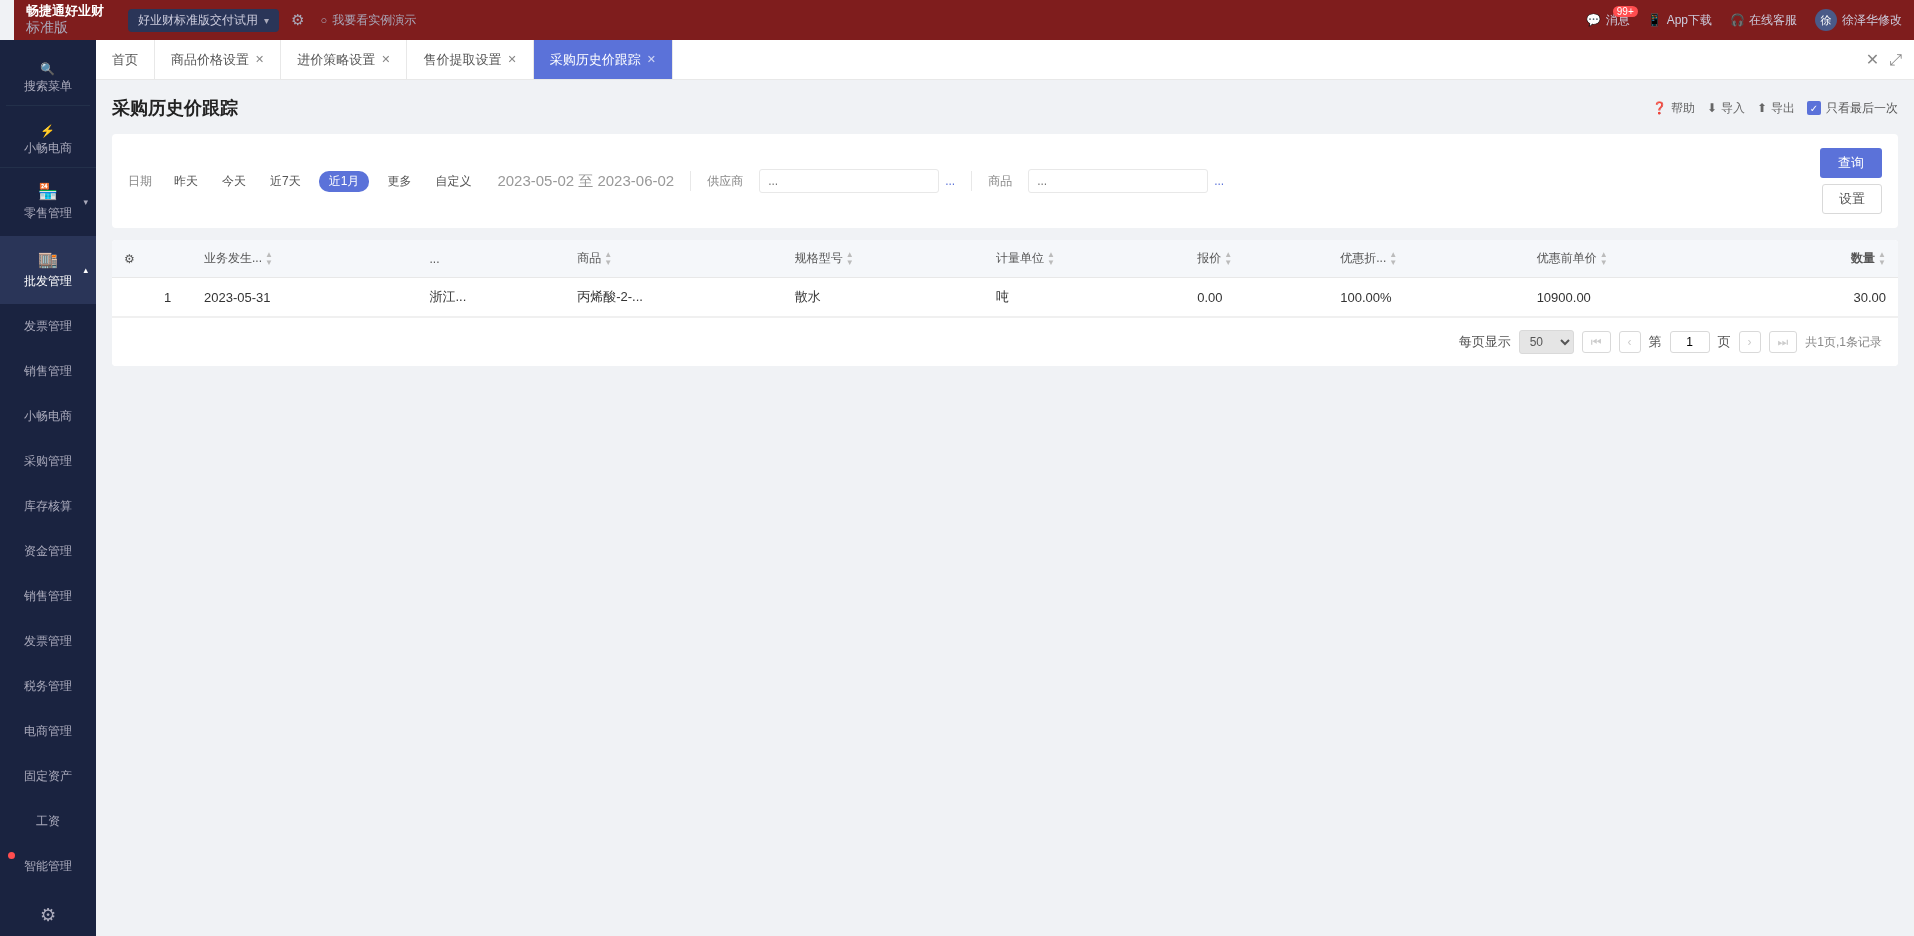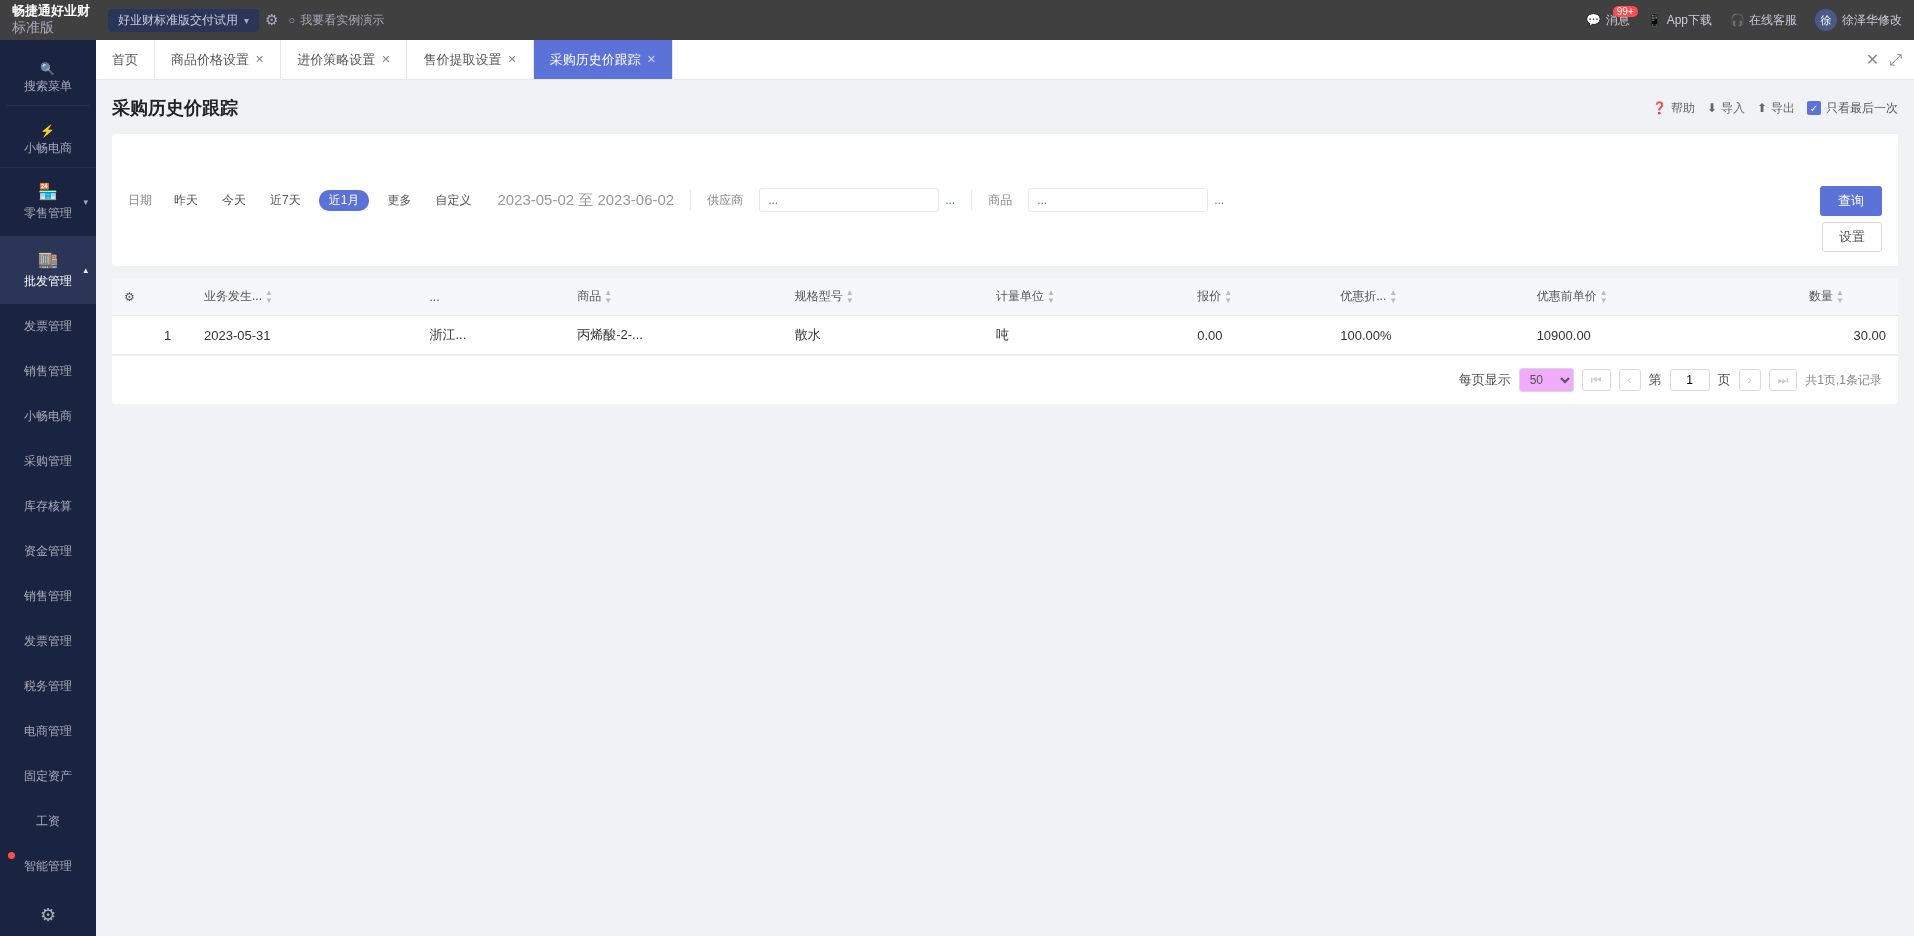--- a/index.html
+++ b/index.html
@@ -1,19 +1,19 @@
 <!DOCTYPE html>
 <html><head>
   <meta charset="utf-8">
   <style>
     * { box-sizing: border-box; margin: 0; padding: 0; }
     body { font-family: "Microsoft YaHei", "PingFang SC", Arial, sans-serif; font-size: 13px; background: #f0f2f5; color: #333; display: flex; flex-direction: column; height: 100vh; overflow: hidden; }
 
     
-    .top-bar { height: 40px; background: #404040; display: flex; align-items: center; padding: 0 12px; gap: 6px; flex-shrink: 0; }
+    .top-bar { height: 40px; background: #7f1d1d; display: flex; align-items: center; padding: 0 12px; gap: 12px; flex-shrink: 0; margin-left: 14px; }
     .logo-area { display: flex; flex-direction: column; align-items: flex-start; min-width: 90px; }
     .logo-title { color: #fff; font-size: 13px; font-weight: bold; line-height: 1.2; }
     .logo-sub { color: #aab; font-size: 14px; }
     .version-selector { display: flex; align-items: center; gap: 6px; background: #2a3558; border-radius: 4px; padding: 3px 10px; color: #ccd; font-size: 12px; cursor: pointer; }
     .version-selector .chevron { font-size: 10px; color: #aab; }
     .gear-btn { color: #aab; cursor: pointer; font-size: 15px; }
     .demo-link { display: flex; align-items: center; gap: 5px; color: #aab; font-size: 12px; cursor: pointer; margin-left: 4px; }
     .demo-link::before { content: "○"; font-size: 11px; }
     .top-right { margin-left: auto; display: flex; align-items: center; gap: 18px; }
     .top-icon-btn { display: flex; align-items: center; gap: 4px; color: #ccd; font-size: 12px; cursor: pointer; position: relative; }
@@ -65,34 +65,34 @@
     .date-options { display: flex; align-items: center; gap: 12px; }
     .date-btn { font-size: 12px; color: #555; cursor: pointer; padding: 2px 6px; border-radius: 10px; }
     .date-btn.active { background: #5b72d9; color: #fff; padding: 2px 10px; border-radius: 10px; }
     .date-range-text { font-size: 15px; color: #999; margin-left: 4px; }
     .filter-divider { width: 1px; height: 20px; background: #e8e8e8; }
     .filter-input-group { display: flex; align-items: center; gap: 6px; }
     .filter-input { border: 1px solid #e8e8e8; border-radius: 3px; padding: 4px 8px; font-size: 12px; color: #555; min-width: 120px; background: #fff; }
     .more-btn { color: #5b72d9; font-size: 12px; cursor: pointer; }
     .query-btn { background: #5b72d9; color: #fff; border: none; border-radius: 3px; padding: 6px 18px; font-size: 13px; cursor: pointer; }
     .settings-btn { border: 1px solid #d9d9d9; background: #fff; color: #555; border-radius: 3px; padding: 5px 16px; font-size: 13px; cursor: pointer; }
-    .filter-right { margin-left: auto; display: flex; flex-direction: column; align-items: flex-end; gap: 6px; margin-top: 38px; }
+    .filter-right { margin-left: auto; display: flex; flex-direction: column; align-items: flex-end; gap: 6px; }
 
     
     .table-wrap { background: #fff; border-radius: 4px; overflow: auto; }
     table { width: 100%; border-collapse: collapse; font-size: 13px; }
     thead tr { background: #f5f7fa; }
     thead th { padding: 10px 12px; text-align: left; font-weight: 500; color: #555; border-bottom: 1px solid #e8e8e8; white-space: nowrap; font-size: 12px; }
     tbody tr { border-bottom: 1px solid #f0f0f0; }
     tbody td { padding: 10px 12px; color: #333; font-size: 13px; white-space: nowrap; }
     .col-sort { display: inline-flex; flex-direction: column; margin-left: 3px; font-size: 8px; color: #bbb; vertical-align: middle; line-height: 1; }
 
     
     .pagination { display: flex; align-items: center; justify-content: flex-end; padding: 12px 16px; background: #fff; border-top: 1px solid #f0f0f0; gap: 8px; font-size: 13px; color: #555; }
-    .page-size-select { border: 1px solid #d9d9d9; border-radius: 3px; padding: 3px 6px; font-size: 12px; color: #555; background: #f0abfc; }
+    .page-size-select { border: 1px solid #d9d9d9; border-radius: 3px; padding: 3px 6px; font-size: 12px; color: #555; background: #e5e5e5; }
     .page-btn { border: 1px solid #d9d9d9; background: #fff; color: #555; border-radius: 3px; padding: 3px 8px; cursor: pointer; font-size: 12px; }
     .page-btn:disabled { color: #ccc; cursor: default; }
     .page-input { border: 1px solid #d9d9d9; border-radius: 3px; padding: 3px 6px; width: 40px; text-align: center; font-size: 12px; }
     .page-info { color: #888; font-size: 12px; }
   </style>
 </head>
 <body>
 
 <div class="top-bar">
   <div class="logo-area">
@@ -324,21 +324,21 @@
                     <span>▲</span>
                     <span>▼</span>
                   </span>
               </th>
               <th>
                 优惠前单价<span class="col-sort">
                     <span>▲</span>
                     <span>▼</span>
                   </span>
               </th>
-              <th style="text-align:center;">
+              <th style="text-align:right;font-weight:bold;">
                 数量<span class="col-sort">
                     <span>▲</span>
                     <span>▼</span>
                   </span>
               </th>
             </tr>
           </thead>
           <tbody>
             <tr class="table-row">
               <td></td>

